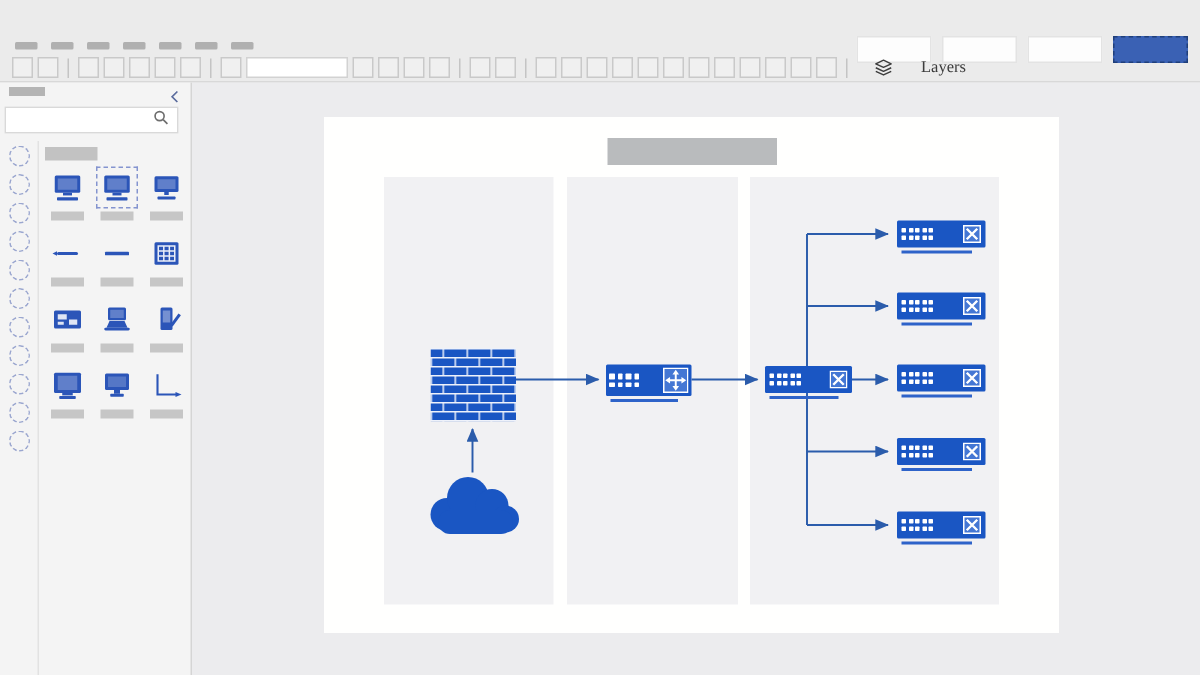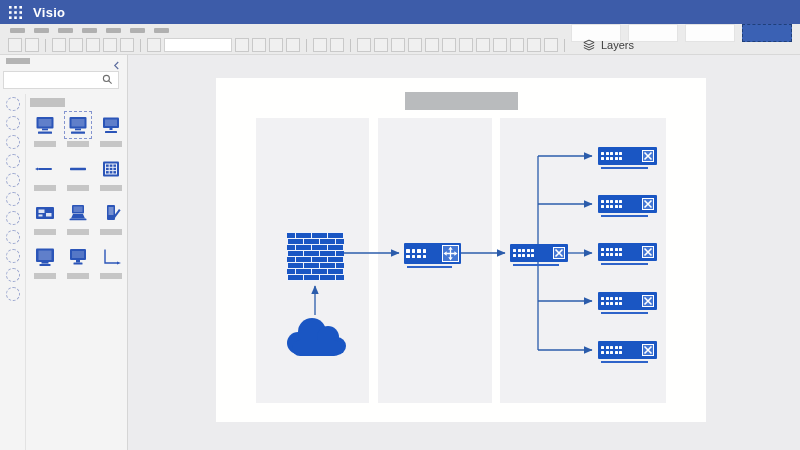--- a/index.html
+++ b/index.html
@@ -17,21 +17,21 @@
   .menu-row{position:absolute;left:10px;top:4px;display:flex;gap:9px;}
   .menu-block{width:15px;height:5px;background:#b0b0b0;border-radius:1px;}
   .header-buttons{position:absolute;right:8px;top:0;display:flex;gap:7px;}
   .hbtn{width:48px;height:16px;}
   .hbtn.white{background:#fdfdfd;border:1px solid #e3e3e3;}
   .hbtn.accent{background:#3a61b4;border:1px dashed #1f3f7a;}
   .toolbar-row{position:absolute;left:8px;top:13px;height:16px;display:flex;align-items:center;gap:3px;}
   .tb.btn{width:12px;height:12px;border:1px solid #c9c9c9;background:#f0f0f0;}
   .tb.sep{width:1px;height:13px;background:#c4c4c4;margin:0 3px;}
   .tb.combo{width:66px;height:12px;background:#fff;border:1px solid #d2d2d2;}
-  .layers-btn{display:flex;align-items:flex-end;gap:5px;margin-left:6px;padding:1px 5px;cursor:default;}
+  .layers-btn{display:flex;align-items:flex-end;gap:18px;margin-left:6px;padding:1px 5px;cursor:default;font-family:Liberation Serif, serif;}
   .layers-label{font-size:11px;color:#3c3c3c;}
 
   
   .content{position:absolute;left:0;top:54px;width:800px;height:396px;border-top:1px solid #d8d8d8;box-sizing:border-box;}
 
   
   .sidebar{position:absolute;left:0;top:0;width:128px;height:396px;background:#f4f4f4;
            border-right:1px solid #d5d5d5;box-sizing:border-box;}
   .sb-title{position:absolute;left:6px;top:3px;width:24px;height:6px;background:#b4b4b4;}
   .sb-collapse{position:absolute;right:7px;top:1px;}
@@ -140,36 +140,20 @@
         <rect x="10" y="15" width="4" height="2.5"></rect>
         <rect x="7.5" y="17.5" width="9" height="2" rx="0.5"></rect>
       </symbol>
       <symbol id="corner-connector-icon" viewBox="0 0 24 24">
         <path d="M6 4.5 V18 H18.5" fill="none" stroke="#2b55b8" stroke-width="1.4"></path>
         <path d="M18 16.4l4 1.6-4 1.6z"></path>
       </symbol>
     </defs>
   </svg>
 
-  <div class="topbar">
-    <span class="waffle">
-      <svg viewBox="0 0 13 13" width="13" height="13" fill="#fff">
-        <rect x="0" y="0" width="2.6" height="2.6"></rect>
-          <rect x="5.2" y="0" width="2.6" height="2.6"></rect>
-          <rect x="10.4" y="0" width="2.6" height="2.6"></rect>
-        <rect x="0" y="5.2" width="2.6" height="2.6"></rect>
-          <rect x="5.2" y="5.2" width="2.6" height="2.6"></rect>
-          <rect x="10.4" y="5.2" width="2.6" height="2.6"></rect>
-        <rect x="0" y="10.4" width="2.6" height="2.6"></rect>
-          <rect x="5.2" y="10.4" width="2.6" height="2.6"></rect>
-          <rect x="10.4" y="10.4" width="2.6" height="2.6"></rect>
-      </svg>
-    </span>
-    <span class="app-title">Visio</span>
-  </div>
 
   <div class="ribbon">
     <div class="menu-row">
 
     <span class="menu-block"></span>
         <span class="menu-block"></span>
         <span class="menu-block"></span>
         <span class="menu-block"></span>
         <span class="menu-block"></span>
         <span class="menu-block"></span>

